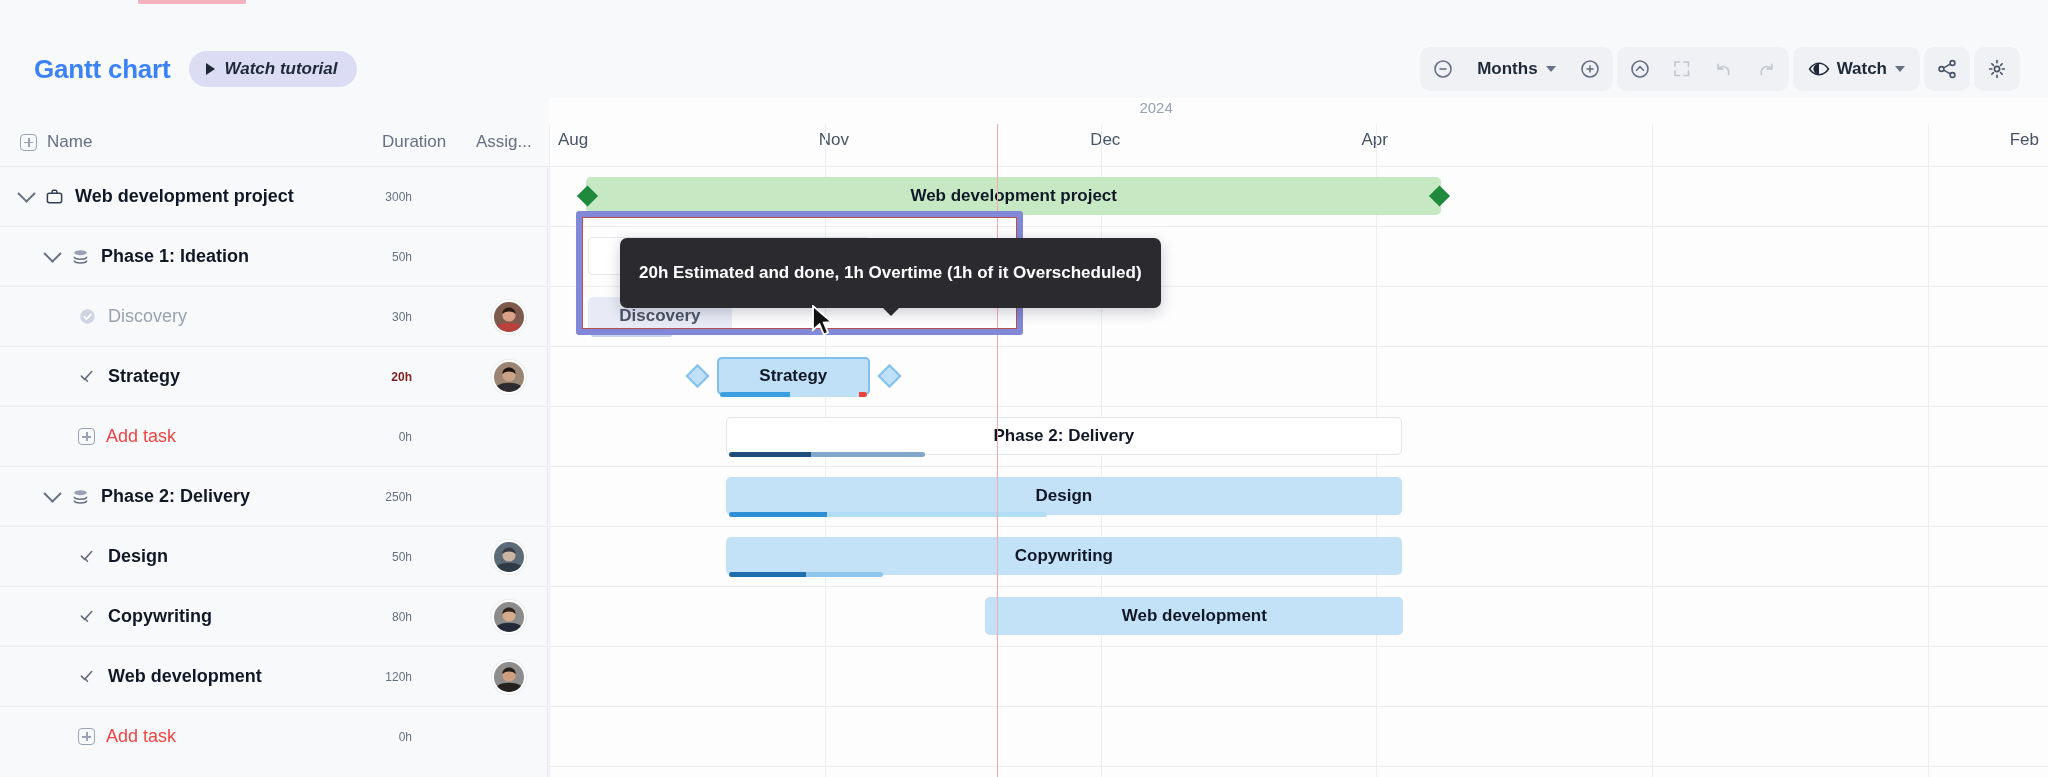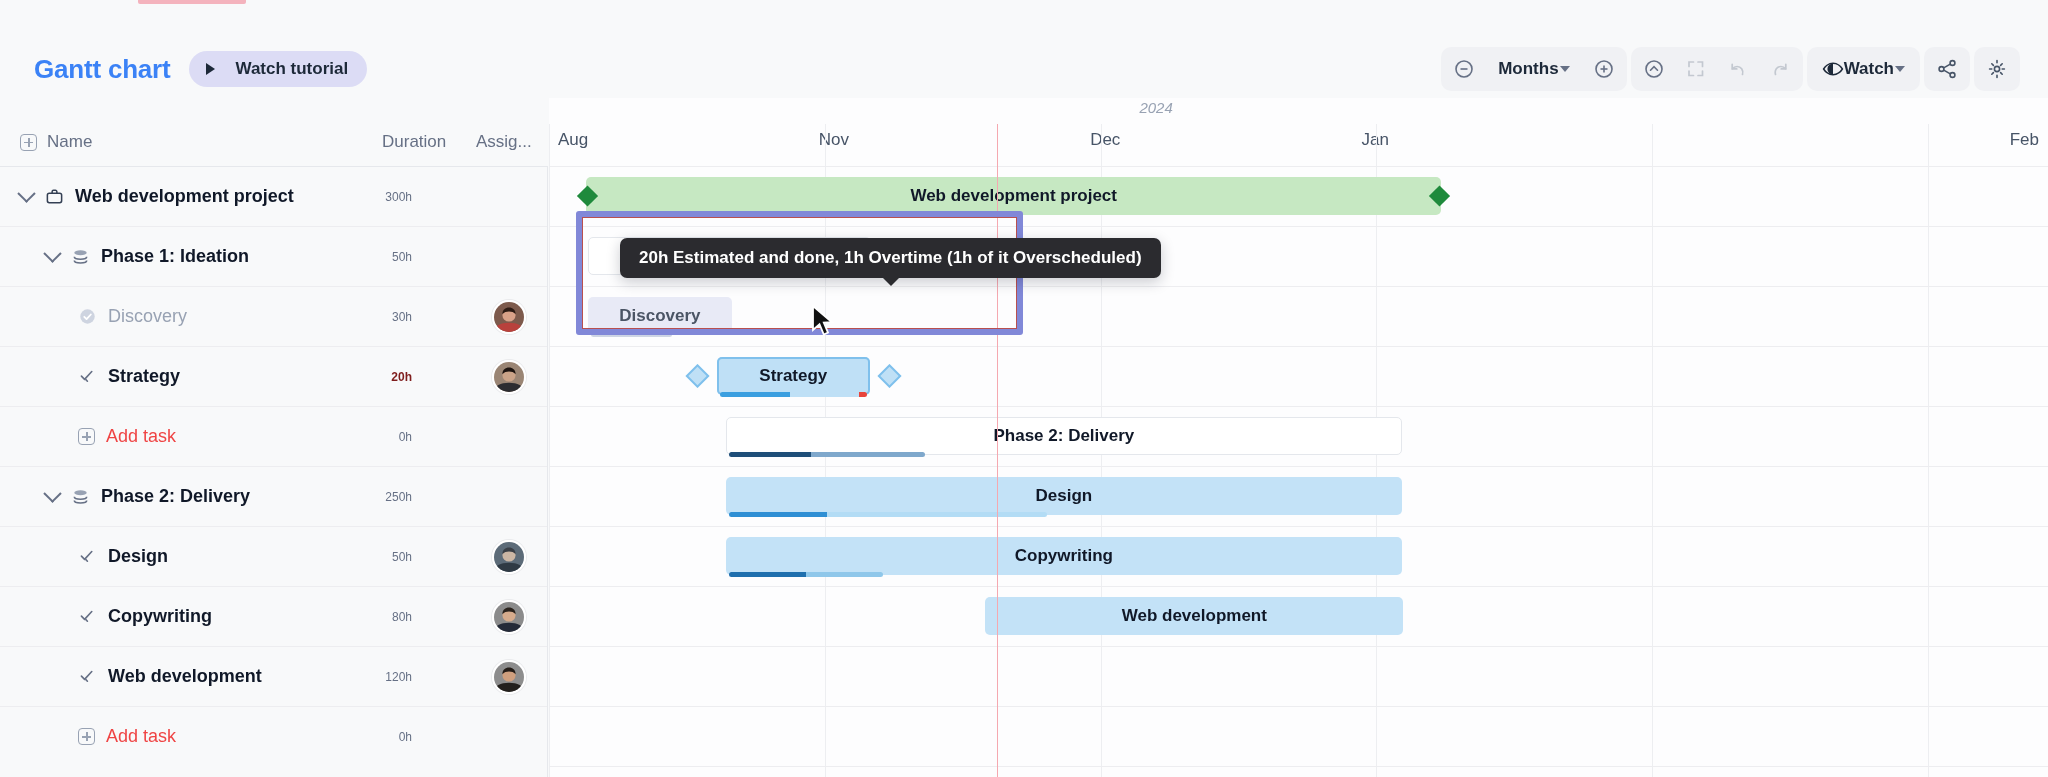--- a/index.html
+++ b/index.html
@@ -47,31 +47,32 @@
   .page-title {
     font-size: 26px;
     font-weight: 700;
     color: #3b82f6;
     letter-spacing: -0.2px;
     white-space: nowrap;
   }
   .watch-tutorial {
     display: inline-flex;
     align-items: center;
-    gap: 20px;
+    gap: 9px;
     background: #dcdcf5;
     color: #1d2939;
     border: none;
     border-radius: 999px;
     padding: 8px 19px 8px 17px;
     font-size: 17px;
     font-weight: 600;
     font-family: inherit;
     cursor: pointer;
     white-space: nowrap;
+    font-style: italic;
   }
   .play-tri {
     width: 0; height: 0;
     border-left: 9px solid #1d2939;
     border-top: 6px solid transparent;
     border-bottom: 6px solid transparent;
   }
 
   
   .toolbar {
@@ -87,20 +88,21 @@
     align-items: center;
     background: #f0f1f4;
     border-radius: 10px;
     padding: 3px;
     gap: 2px;
   }
   .tb-btn {
     display: inline-flex;
     align-items: center;
     justify-content: flex-end;
+    gap: 7px;
     min-width: 40px;
     height: 38px;
     padding: 0 9px;
     border: none;
     background: transparent;
     border-radius: 8px;
     cursor: pointer;
     color: #475467;
     font-family: inherit;
     font-size: 17px;
@@ -335,21 +337,21 @@
   .prog-seg { height: 100%; }
 
   
   .tooltip {
     position: absolute;
     z-index: 30;
     background: #2b2b2f;
     color: #ffffff;
     font-size: 17px;
     font-weight: 600;
-    padding: 10px 19px;
+    padding: 25px 19px;
     border-radius: 7px;
     white-space: nowrap;
     box-shadow: 0 4px 14px rgba(16,24,40,.22);
   }
   .tooltip::after {
     content: "";
     position: absolute;
     bottom: -8px; left: 50%;
     margin-left: -8px;
     width: 0; height: 0;
@@ -628,27 +630,27 @@
         <div class="row-name lvl2">
           <span class="sq-plus"></span>
           <span class="row-label addtask">Add task</span>
         </div>
         <div class="row-dur">0h</div>
       </div>
     </div>
 
   <div class="tl-pane">
     <div class="tl-year" id="tl-year">
-        <span style="left: 40.5%; font-style: italic;">2024</span>
+        <span style="left: 40.5%;">2024</span>
       </div>
     <div class="tl-months" id="tl-months">
         <span style="left: 0.6%;">Aug</span>
         <span style="left: 18%;">Nov</span>
         <span style="left: 36.1%;">Dec</span>
-        <span style="left: 54.2%;">Jan</span>
+        <span style="left: 54.2%;">Apr</span>
         <span style="left: 99.4%; transform: translateX(-100%);">Feb</span>
       </div>
     <div class="tl-grid" id="tl-grid">
         <div class="vline" style="left: 0%;"></div>
         <div class="vline" style="left: 18.4%;"></div>
         <div class="vline" style="left: 36.8%;"></div>
         <div class="vline" style="left: 55.2%;"></div>
         <div class="vline" style="left: 73.6%;"></div>
         <div class="vline" style="left: 92%;"></div>
         <div class="hline" style="top: 68px;"></div>

